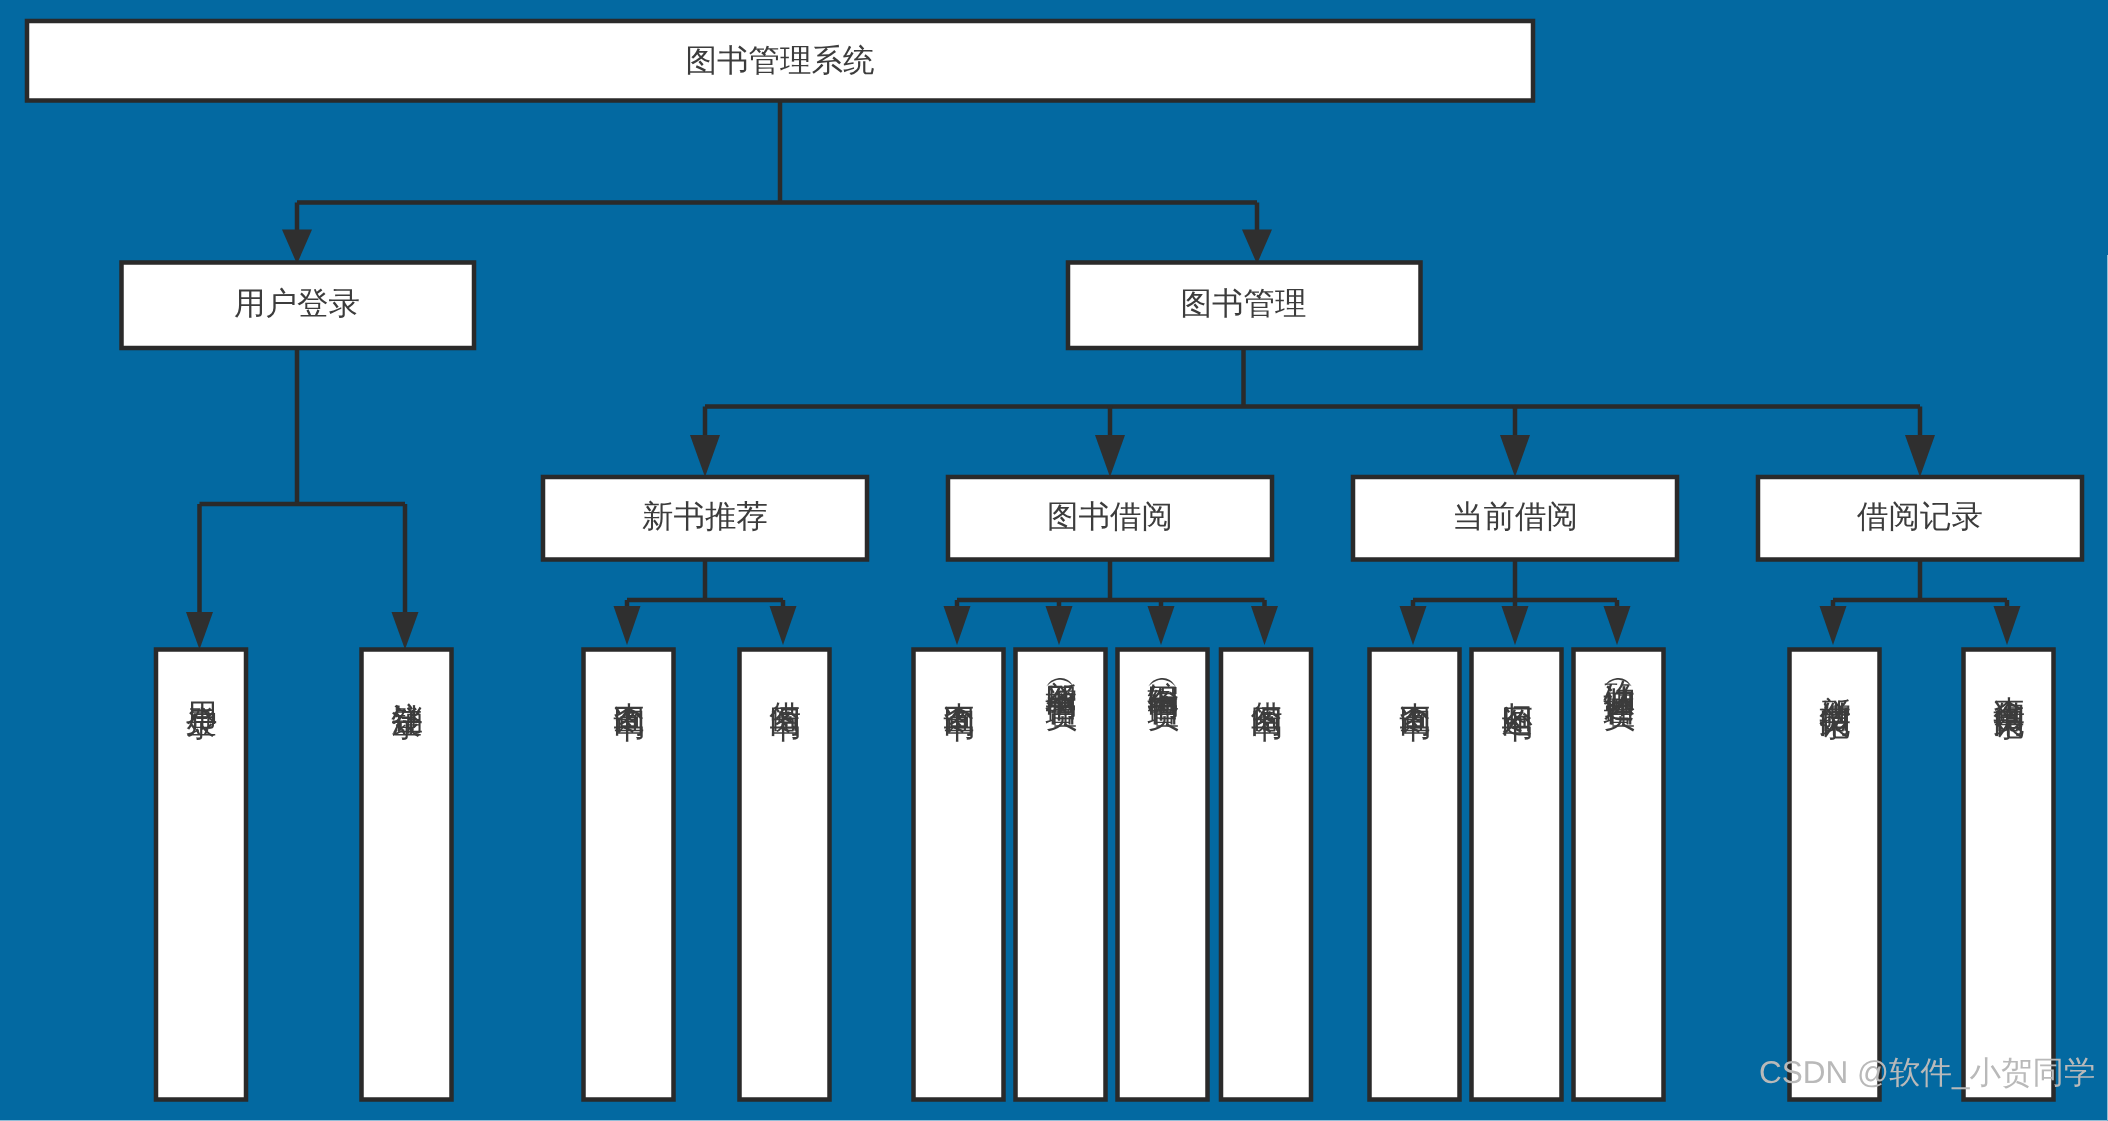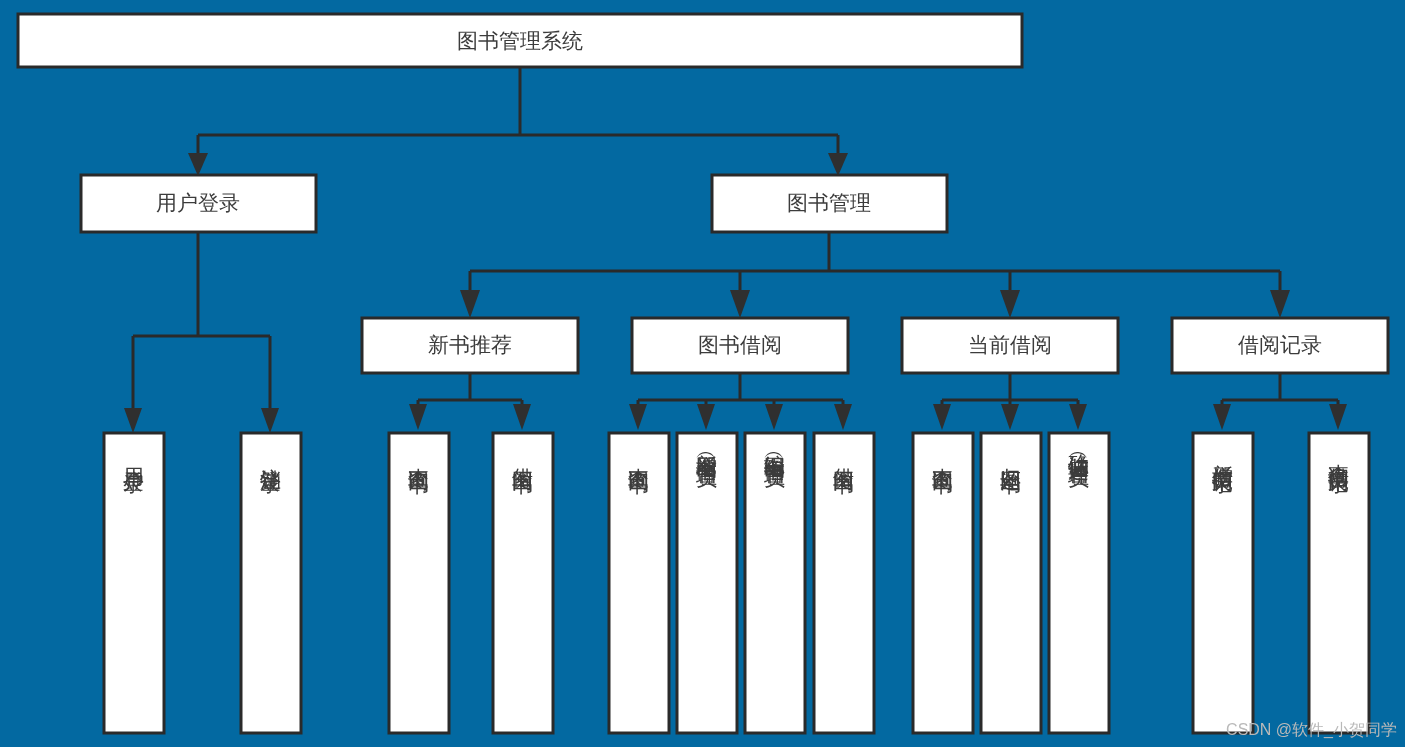--- a/index.html
+++ b/index.html
@@ -52,23 +52,23 @@
     font-size: 21px;
     fill: #3c3c3c;
     writing-mode: vertical-rl;
     text-orientation: upright;
     text-anchor: middle;
     letter-spacing: 2px;
   }
   .watermark {
     position: absolute;
     right: 8px;
-    bottom: 6px;
-    font-family: "Liberation Sans", "DejaVu Sans", sans-serif;
-    font-size: 16px;
+    bottom: 18px;
+    font-family: "Liberation Sans", "DejaVu Sans", sans-serif;
+    font-size: 21px;
     color: #b9b9b9;
     white-space: nowrap;
     user-select: none;
   }
 </style>
 </head>
 <body>
 
 <div id="diagram-root">
 

